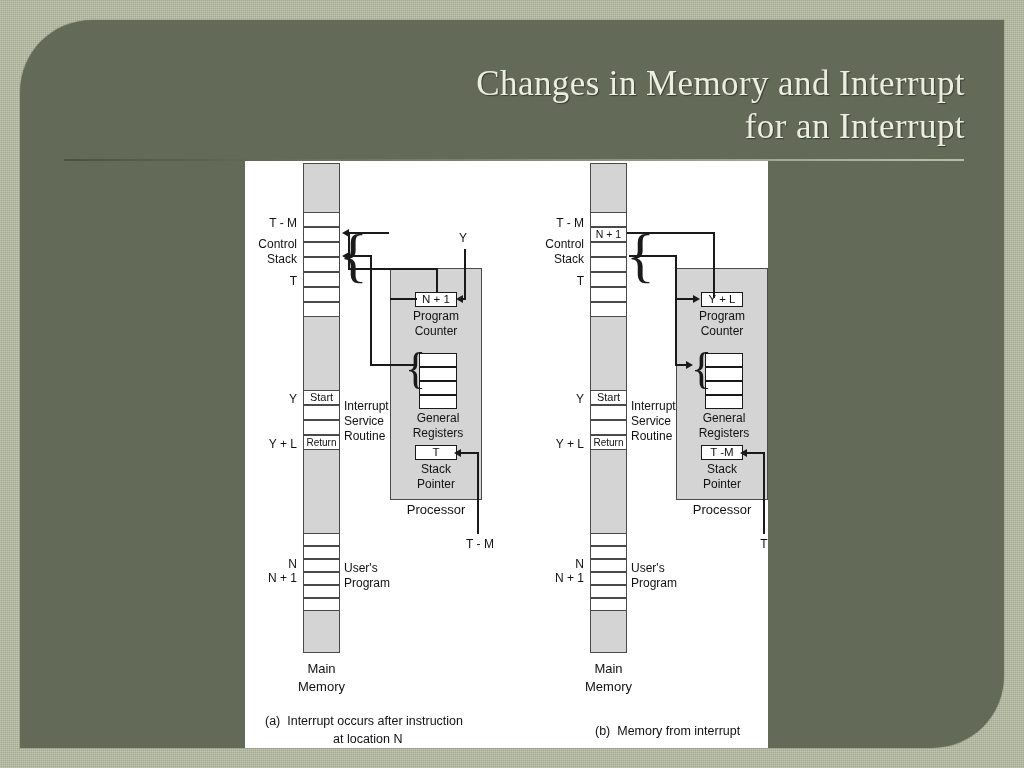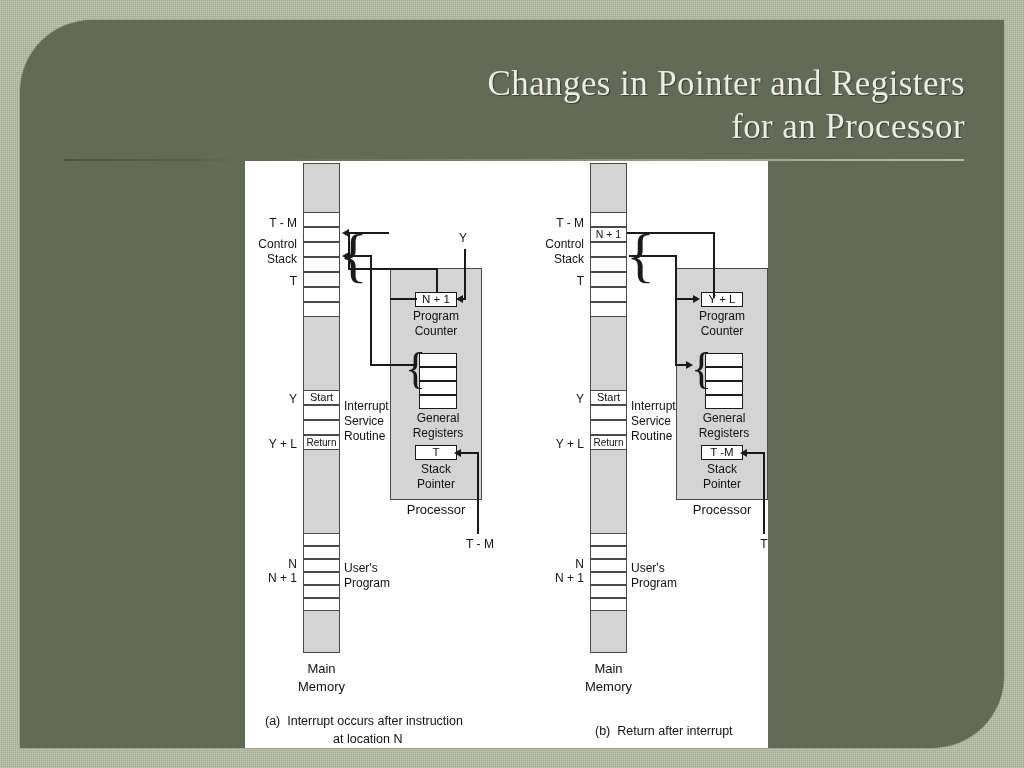--- a/index.html
+++ b/index.html
@@ -61,22 +61,22 @@
          transform-origin:center;line-height:1;}
   .cap{position:absolute;font-size:12.5px;color:#111;line-height:16px;white-space:pre;}
 </style>
 </head>
 <body>
 
 <div id="slide">
   <div id="inner-panel"></div>
 
   <div id="title">
-    <div>Changes in Pointer and Registers</div>
-    <div>for an Processor</div>
+    <div>Changes in Memory and Interrupt</div>
+    <div>for an Interrupt</div>
   </div>
   <div id="title-rule"></div>
 
   <div id="canvas">
 
     <div class="memcol" style="left:58px;top:2px;width:37px;height:490px;"></div>
 
     <div class="cell" style="left:58px;top:51px;width:37px;height:15px;"></div>
     <div class="cell" style="left:58px;top:66px;width:37px;height:15px;"></div>
     <div class="cell" style="left:58px;top:81px;width:37px;height:15px;"></div>
@@ -257,16 +257,16 @@
     <div class="ln h" style="left:430px;top:203px;width:14px;"></div>
     <div class="arrowR" style="left:441px;top:200px;"></div>
 
     <div class="brace" style="left:381px;top:64px;font-size:60px;">{</div>
 
     <div class="ln h" style="left:501px;top:291px;width:18px;"></div>
     <div class="arrowL" style="left:495px;top:288px;"></div>
     <div class="ln v" style="left:518px;top:291px;height:82px;"></div>
     <div class="lbl c" style="left:503px;top:376px;width:32px;">T</div>
 
-    <div class="cap" style="left:350px;top:562px;">(b)  Return after interrupt</div>
+    <div class="cap" style="left:350px;top:562px;">(b)  Memory from interrupt</div>
 
   </div>
 </div>
 
 </body></html>

